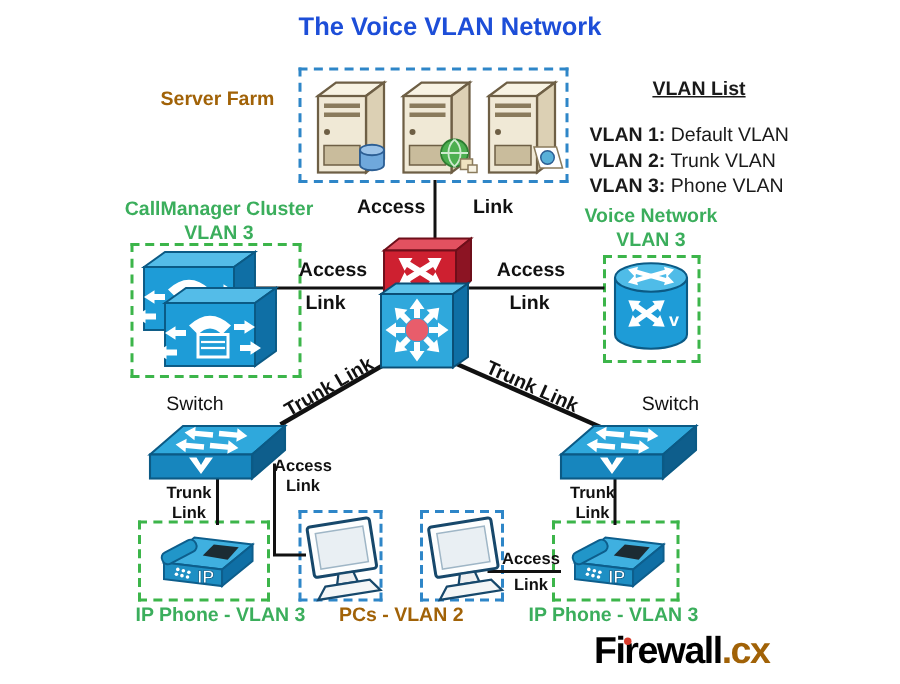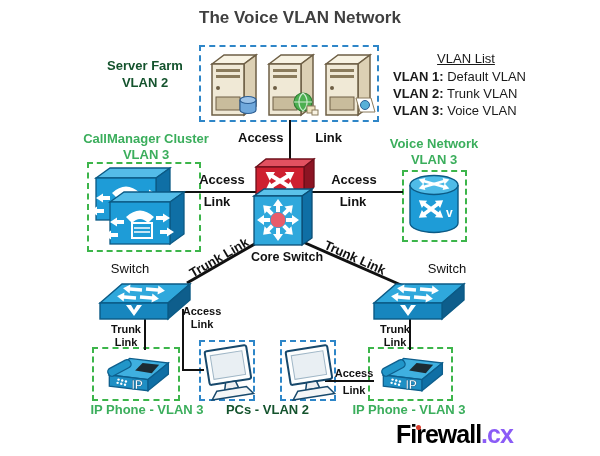--- a/index.html
+++ b/index.html
@@ -2,38 +2,38 @@
 <html><head>
 <meta charset="utf-8">
 <style>
   html,body{margin:0;padding:0;background:#fff;}
   #canvas{position:relative;width:600px;height:456px;background:#fff;overflow:hidden;
           font-family:"Liberation Sans",sans-serif;color:#1a1a1a;}
   .abs{position:absolute;}
   
   .zone{z-index:0;} #wires{z-index:1;} .icon{z-index:2;} .txt{z-index:3;}
   
-  .title{left:0;top:8px;width:600px;text-align:center;font-size:17px;font-weight:bold;color:#404040;}
+  .title{left:0;top:8px;width:600px;text-align:center;font-size:17px;font-weight:bold;color:#1d4ed8;}
   .lbl{font-size:13px;font-weight:bold;color:#111;text-align:center;line-height:15px;}
   .lbl-sm{font-size:11px;font-weight:bold;color:#111;text-align:center;line-height:13px;}
   .grp{font-size:13px;font-weight:bold;text-align:center;line-height:17px;}
-  .green{color:#3BAE5C;} .blue{color:#14532d;}
+  .green{color:#3BAE5C;} .blue{color:#a16207;}
   .plain{font-size:13px;font-weight:normal;color:#111;text-align:center;}
   
   .bbox{border:2px dashed #2E86C8;} .gbox{border:2px dashed #3CB54A;}
   
   .vlist{left:393px;top:50px;width:146px;font-size:13px;line-height:17px;}
-  .vlist .hd{font-weight:normal;text-decoration:underline;text-align:center;display:block;margin-bottom:1px;}
+  .vlist .hd{font-weight:bold;text-decoration:underline;text-align:center;display:block;margin-bottom:14px;}
   .vlist .row b{font-weight:bold;}
   
   .split{display:flex;justify-content:space-between;}
   .rot{transform-origin:center;}
   
   .logo{left:396px;top:421px;font-size:25px;font-weight:bold;letter-spacing:-1px;line-height:27px;}
-  .logo .b{color:#000000;} .logo .t{color:#8b5cf6;}
+  .logo .b{color:#000000;} .logo .t{color:#a16207;}
   .logo .idot{position:absolute;left:19.5px;top:3.5px;width:5px;height:5px;border-radius:50%;background:#D93B2B;}
   svg{display:block;}
 </style>
 </head>
 <body>
 
 <div id="canvas">
 
   <div class="abs zone bbox" style="left:199px;top:45px;width:176px;height:73px;"></div>
   <div class="abs zone gbox" style="left:87px;top:162px;width:110px;height:86px;"></div>
@@ -58,26 +58,25 @@
       <line x1="303" y1="242" x2="401" y2="285"></line>
     </g>
   </svg>
 
   <div class="abs txt title">The Voice VLAN Network</div>
 
   <div class="abs txt vlist">
     <span class="hd">VLAN List</span>
     <div class="row"><b>VLAN 1:</b> <span>Default VLAN</span></div>
     <div class="row"><b>VLAN 2:</b> <span>Trunk VLAN</span></div>
-    <div class="row"><b>VLAN 3:</b> <span>Voice VLAN</span></div>
+    <div class="row"><b>VLAN 3:</b> <span>Phone VLAN</span></div>
   </div>
 
   <div class="abs txt grp blue" style="left:90px;top:57px;width:110px;">
     <span style="display:block">Server Farm</span>
-    <span style="display:block">VLAN 2</span>
   </div>
   <div class="abs txt grp green" style="left:78px;top:131px;width:136px;line-height:16px;">
     <span style="display:block">CallManager Cluster</span>
     <span style="display:block">VLAN 3</span>
   </div>
   <div class="abs txt grp green" style="left:384px;top:136px;width:100px;line-height:16px;">
     <span style="display:block">Voice Network</span>
     <span style="display:block">VLAN 3</span>
   </div>
 
@@ -87,21 +86,20 @@
   </div>
   <div class="abs txt lbl" style="left:192px;top:172px;width:60px;"><span>Access</span></div>
   <div class="abs txt lbl" style="left:190px;top:194px;width:54px;"><span>Link</span></div>
   <div class="abs txt lbl" style="left:324px;top:172px;width:60px;"><span>Access</span></div>
   <div class="abs txt lbl" style="left:326px;top:194px;width:54px;"><span>Link</span></div>
 
   <div class="abs txt lbl rot" style="left:176px;top:250px;width:86px;transform:rotate(-30deg);"><span>Trunk Link</span></div>
   <div class="abs txt lbl rot" style="left:312px;top:250px;width:86px;transform:rotate(24deg);"><span>Trunk Link</span></div>
 
   <div class="abs txt lbl" style="left:246px;top:250px;width:82px;font-size:12.5px;line-height:14px;">
-    <span style="display:block">Core Switch</span>
   </div>
 
   <div class="abs txt plain" style="left:95px;top:261px;width:70px;"><span>Switch</span></div>
   <div class="abs txt plain" style="left:412px;top:261px;width:70px;"><span>Switch</span></div>
 
   <div class="abs txt lbl-sm" style="left:103px;top:323px;width:46px;">
     <span style="display:block">Trunk</span>
     <span style="display:block">Link</span>
   </div>
   <div class="abs txt lbl-sm" style="left:178px;top:305px;width:48px;">

